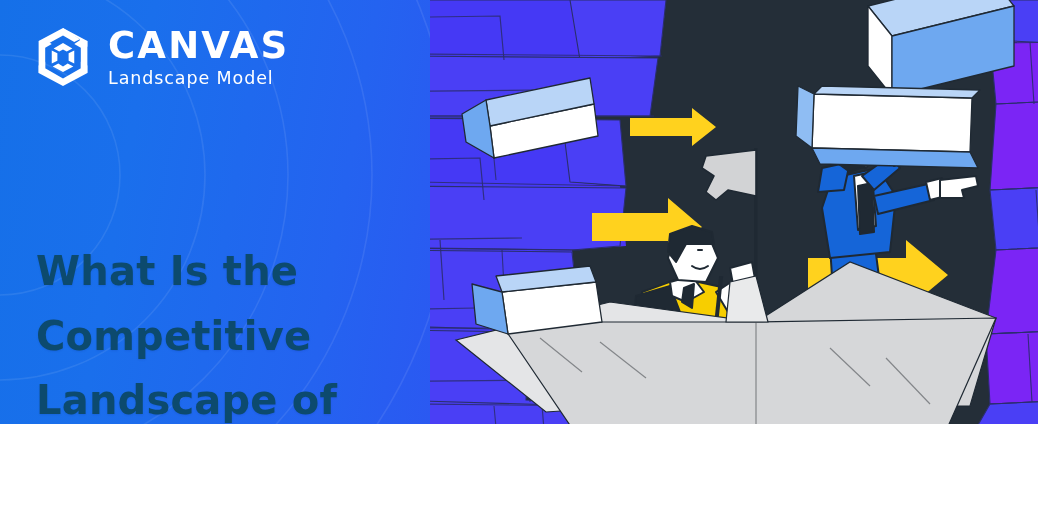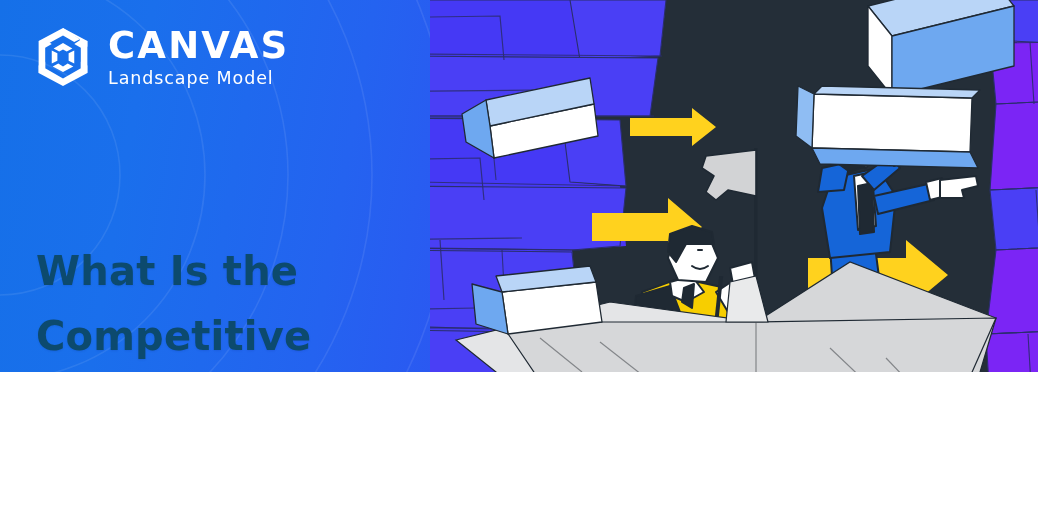--- a/index.html
+++ b/index.html
@@ -1,21 +1,21 @@
 <!DOCTYPE html>
 <html><head>
 <meta charset="utf-8">
 <title>Canvas Business Model Banner</title>
 <style>
   html,body{margin:0;padding:0;background:#fff;}
   body{font-family:"Liberation Sans",sans-serif;}
 
   #banner{
     position:relative;
-    width:1038px;height:372px;
+    width:1038px;height:424px;
     overflow:hidden;
   }
 
   
   .bg-gradient{
     position:absolute;inset:0;
     background:linear-gradient(100deg,#1570E8 0%,#1A6FEC 14%,#2463F0 34%,#3050F3 55%,#3B44F4 72%,#4739F6 88%,#4B35F6 100%);
   }
   .bg-rings{position:absolute;inset:0;}
 

